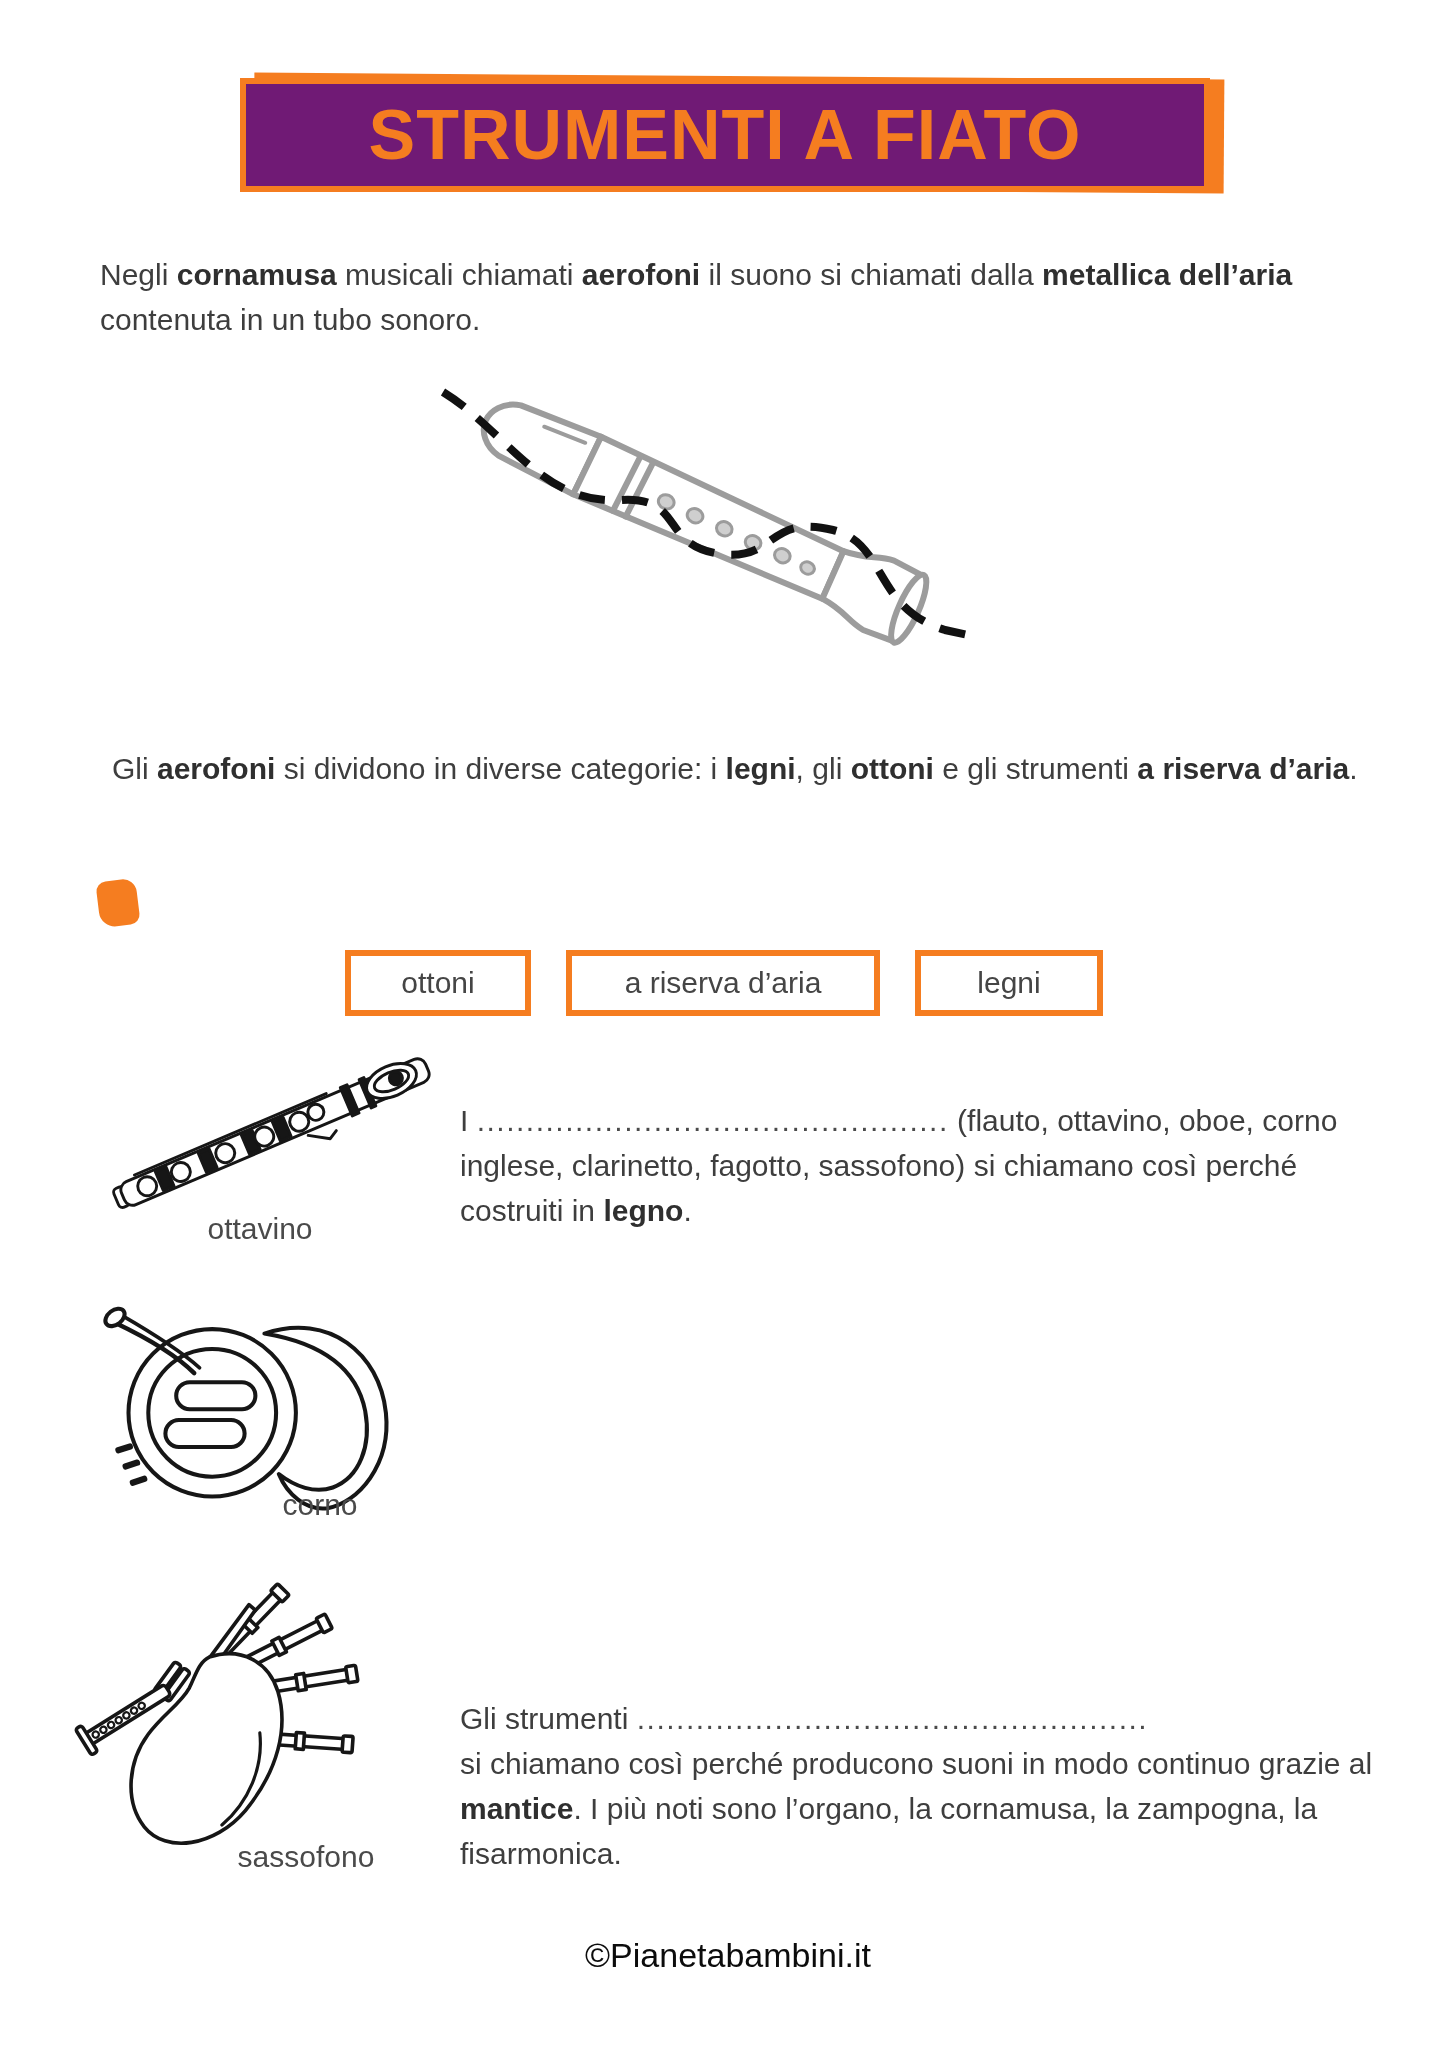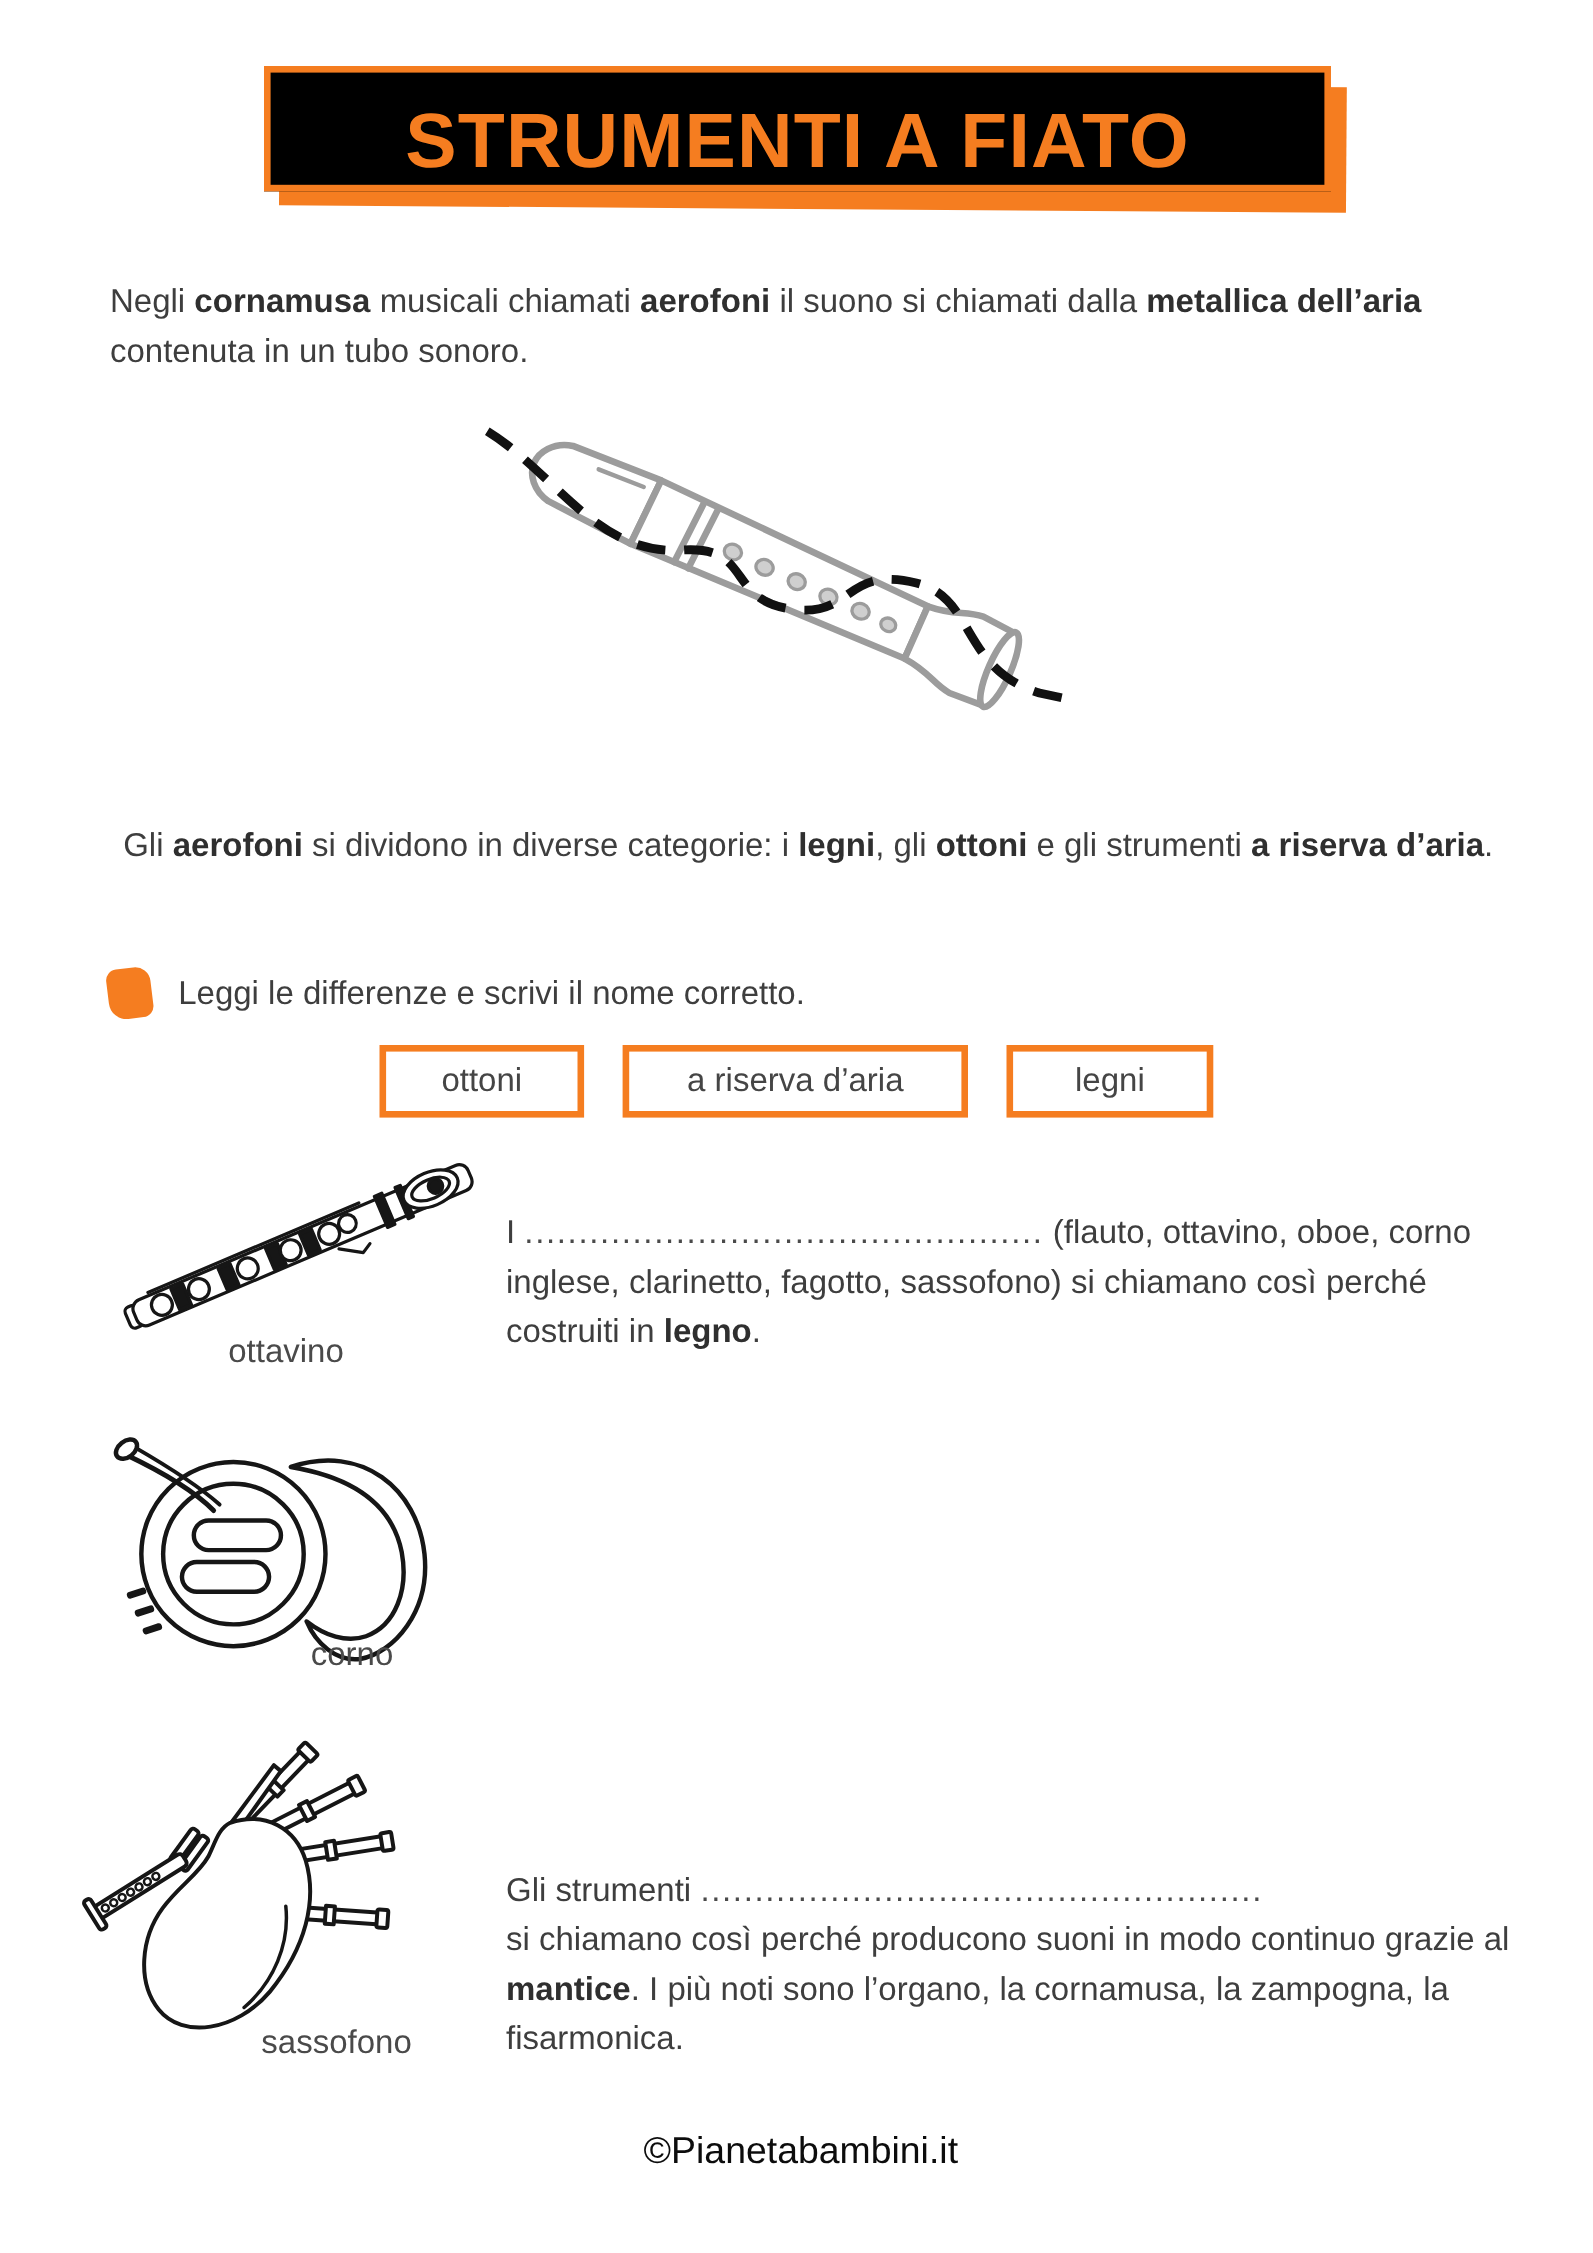--- a/index.html
+++ b/index.html
@@ -3,23 +3,23 @@
 <meta charset="utf-8">
 <style>
   :root{ --orange:#F57D20; --ink:#3E3E3E; --line:#161616; }
   html,body{margin:0;padding:0;background:#fff;}
   #page{position:relative;width:1448px;height:2048px;background:#fff;overflow:hidden;
         font-family:"Liberation Sans",sans-serif;color:var(--ink);}
   .abs{position:absolute;}
   
   .title-shadow{position:absolute;left:254px;top:76px;width:970px;height:114px;
                 background:var(--orange);transform:rotate(.4deg);}
-  .title-box{position:absolute;left:240px;top:60px;width:970px;height:114px;
-             box-sizing:border-box;border:6px solid var(--orange);background:#000000;
-             display:flex;align-items:flex-end;justify-content:center;}
+  .title-box{position:absolute;left:240px;top:78px;width:970px;height:114px;
+             box-sizing:border-box;border:6px solid var(--orange);background:#701a75;
+             display:flex;align-items:center;justify-content:center;}
   .title-box h1{margin:0;font-size:70px;font-weight:bold;color:var(--orange);letter-spacing:1px;}
   
   .body{font-size:30px;line-height:45px;margin:0;color:var(--ink);}
   b{font-weight:700;color:#2F2F2F;}
   .dots{letter-spacing:1.5px;color:#4a4a4a;}
   
   .instr-row{position:absolute;left:98px;top:880px;display:flex;align-items:center;gap:24px;}
   .tag-icon{width:40px;height:46px;background:var(--orange);
             border-radius:10px 14px 10px 16px;transform:rotate(-7deg);flex:0 0 auto;}
   
@@ -63,21 +63,20 @@
         <ellipse cx="394" cy="144" rx="7" ry="6"></ellipse>
       </g>
     </g>
     <path d="M18,14 C80,52 118,128 196,122 C260,118 234,168 296,176 C352,183 342,136 408,152 C462,165 448,230 520,252 L548,258" fill="none" stroke="#111" stroke-width="8" stroke-dasharray="26 17"></path>
   </svg>
 
   <p class="body abs" style="left:112px;top:746px;width:1300px;"><span>Gli </span><b>aerofoni</b><span> si dividono in diverse categorie: i </span><b>legni</b><span>, gli </span><b>ottoni</b><span> e gli strumenti </span><b>a riserva d’aria</b><span>.</span></p>
 
   <div class="instr-row">
     <span class="tag-icon"></span>
-    <span class="body">Leggi le differenze e scrivi il nome corretto.</span>
   </div>
 
   <div class="options-row">
     <div class="opt w1">ottoni</div>
     <div class="opt w2">a riserva d’aria</div>
     <div class="opt w3">legni</div>
   </div>
 
   <svg class="abs" style="left:85px;top:1044px;" width="380" height="176" viewBox="0 0 520 240">
     <g transform="rotate(-23 260 120)" stroke="#161616" stroke-width="4" fill="#fff" stroke-linejoin="round" stroke-linecap="round">

